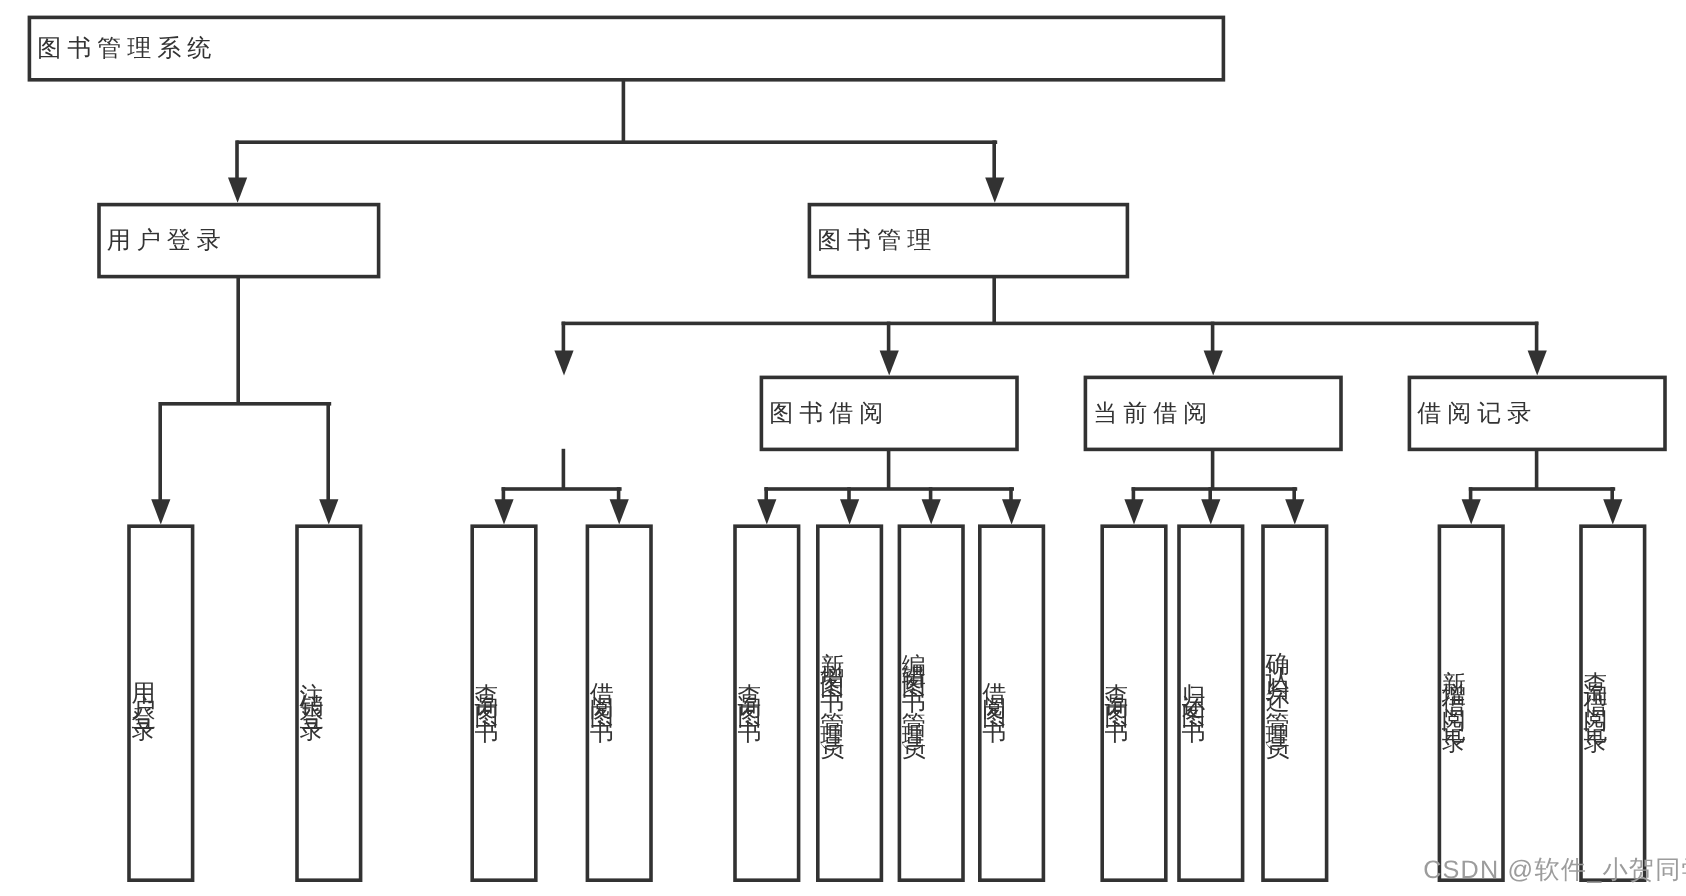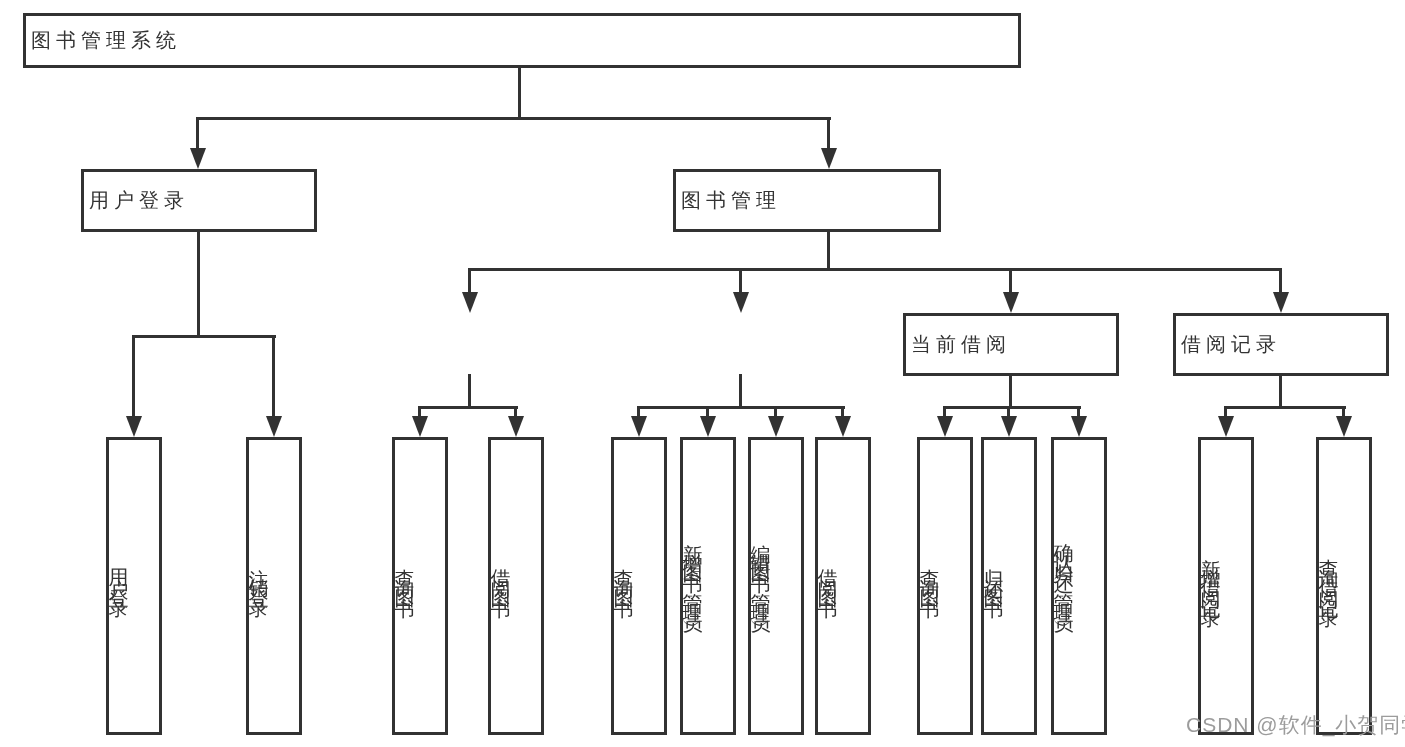--- a/index.html
+++ b/index.html
@@ -89,20 +89,23 @@
   <div class="hline" style="left:468px; top:268px; width:814px;"></div>
   <div class="vline" style="left:468px; top:268px; height:26px;"></div>
   <div class="ah" style="left:462px; top:292px;"></div>
   <div class="vline" style="left:739px; top:268px; height:26px;"></div>
   <div class="ah" style="left:733px; top:292px;"></div>
   <div class="vline" style="left:1009px; top:268px; height:26px;"></div>
   <div class="ah" style="left:1003px; top:292px;"></div>
   <div class="vline" style="left:1279px; top:268px; height:26px;"></div>
   <div class="ah" style="left:1273px; top:292px;"></div>
 
+  <div class="box" style="left:633px; top:313px; width:216px; height:63px;">
+    <span class="hlabel">图书借阅</span>
+  </div>
   <div class="box" style="left:903px; top:313px; width:216px; height:63px;">
     <span class="hlabel">当前借阅</span>
   </div>
   <div class="box" style="left:1173px; top:313px; width:216px; height:63px;">
     <span class="hlabel">借阅记录</span>
   </div>
 
   <div class="vline" style="left:468px; top:374px; height:34px;"></div>
   <div class="hline" style="left:418px; top:406px; width:100px;"></div>
   <div class="vline" style="left:418px; top:406px; height:13px;"></div>

